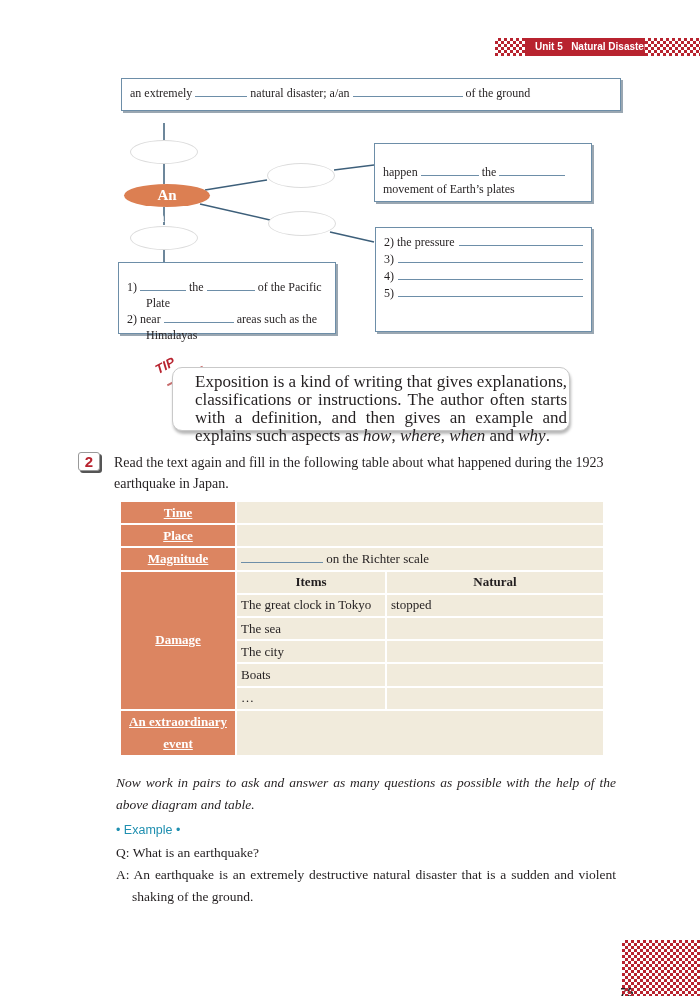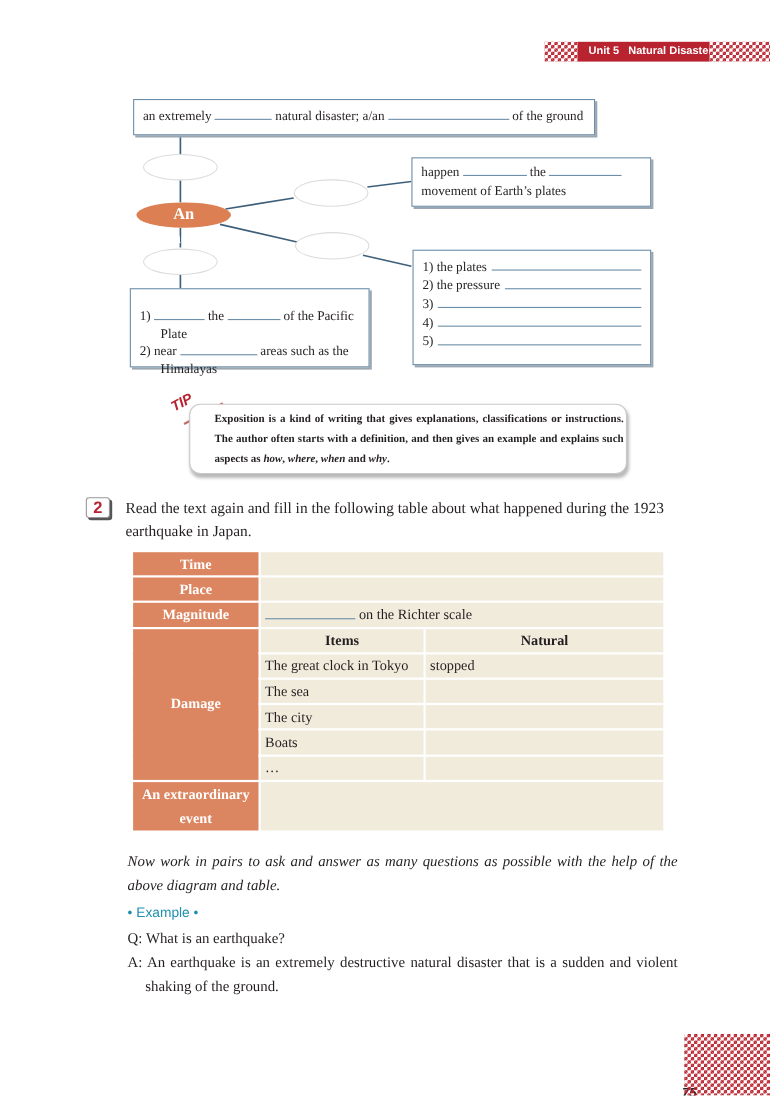--- a/index.html
+++ b/index.html
@@ -31,21 +31,21 @@
   .oval { position: absolute; border: 1px solid #dcdcdc; border-radius: 50%; background: #fff; }
   .oval-main {
     position: absolute; background: #dc7f52; color: #fff; border-radius: 50%;
     font-weight: bold; font-size: 15px; text-align: center; line-height: 22px;
   }
 
   
   .tip-box {
     position: absolute; left: 172px; top: 367px; width: 398px; height: 64px;
     border: 1.5px solid #c9c9c9; border-radius: 10px; box-shadow: 1px 3px 3px #b8b8b8;
-    font-size: 10px; line-height: 18px; padding: 5px 2px 0 22px; text-align: justify; background:#fff;font-weight:bold;
+    font-size: 17px; line-height: 18px; padding: 5px 2px 0 22px; text-align: justify; background:#fff;
   }
   .tip-label {
     position: absolute; left: 155px; top: 358px; color: #b8232f; font-family: "Liberation Sans", sans-serif;
     font-size: 13px; font-weight: bold; font-style: italic; transform: rotate(-28deg);
   }
   .tip-stroke { position: absolute; left: 165px; top: 375px; width: 40px; height: 2px; background:#c76a6a; transform: rotate(-28deg); }
 
   
   .task-num {
     position: absolute; left: 78px; top: 452px; width: 22px; height: 19px; border: 1px solid #999;
@@ -54,21 +54,21 @@
   }
   .italic { font-style: italic; }
   .task-text { position: absolute; left: 114px; top: 452px; width: 505px; font-size: 14px; line-height: 21px; }
 
   
   table.info {
     position: absolute; left: 119px; top: 500px; width: 486px; border-collapse: collapse;
     font-size: 13px;
   }
   table.info td { height: 23.2px; border: 2px solid #fff; padding: 0 4px; }
-  td.hd { background: #dc8561; color: #fff; font-weight: bold; text-align: center; width: 116px; font-size: 13px; }
+  td.hd { background: #dc8561; color: #fff; font-weight: bold; text-align: center; width: 116px; font-size: 13px; text-decoration: underline; }
   td.cell { background: #f1ebdc; }
   td.sub-hd { font-weight: bold; text-align: center; margin-left: 31px; }
 
   .pairs { position: absolute; left: 116px; top: 772px; width: 500px; font-size: 13.5px; line-height: 22px; font-style: italic; text-align: justify; }
   .example { position: absolute; left: 116px; top: 823px; color: #1f8fb0; font-family: "Liberation Sans", sans-serif; font-size: 12.5px; }
   .qa { position: absolute; left: 116px; width: 500px; font-size: 13.5px; line-height: 22px; text-align: justify; }
   .page-num { position: absolute; left: 620px; top: 945px; font-family: "Liberation Sans", sans-serif; font-weight: bold; font-style: italic; font-size: 12px; margin-top: 41px; }
   svg.lines { position: absolute; left: 0; top: 0; }
 </style>
 </head>
@@ -84,47 +84,43 @@
     <line x1="164" y1="164" x2="164" y2="184"></line>
     <line x1="164" y1="207" x2="164" y2="225"></line>
     <line x1="164" y1="250" x2="164" y2="262"></line>
     <line x1="205" y1="190" x2="267" y2="180"></line>
     <line x1="334" y1="170" x2="374" y2="165"></line>
     <line x1="200" y1="204" x2="270" y2="220"></line>
     <line x1="330" y1="232" x2="374" y2="242"></line>
   </g>
 </svg>
 
-<div class="box" style="left:121px;top:90px;width:420px;height:33px;">
+<div class="box" style="left:121px;top:78px;width:500px;height:33px;">
   <span>an extremely</span>
   <span class="blank" style="width:52px;"></span>
   <span>natural disaster; a/an</span>
   <span class="blank" style="width:110px;"></span>
   <span>of the ground</span>
 </div>
 
 <div class="oval" style="left:130px;top:140px;width:68px;height:24px;"></div>
 <div class="oval-main" style="left:124px;top:184px;width:86px;height:23px;">An earthquake</div>
 <div class="oval" style="left:130px;top:226px;width:68px;height:24px;"></div>
 <div class="oval" style="left:267px;top:163px;width:68px;height:25px;"></div>
 <div class="oval" style="left:268px;top:211px;width:68px;height:25px;"></div>
 
-<div class="box" style="left:374px;top:143px;width:218px;height:45px;padding:4px 8px;">
+<div class="box" style="left:374px;top:143px;width:218px;height:59px;padding:20px 8px;">
   <div><span>happen</span>
     <span class="blank" style="width:58px;"></span>
     <span>the</span>
     <span class="blank" style="width:66px;"></span></div>
   <div>movement of Earth’s plates</div>
 </div>
 
 <div class="box" style="left:375px;top:227px;width:217px;height:105px;padding:6px 8px;">
-  <div style="display:flex;">
-      <span>1) the plates</span>
-      <span class="blank" style="flex:1;margin-left:4px;"></span>
-    </div>
   <div style="display:flex;">
       <span>2) the pressure</span>
       <span class="blank" style="flex:1;margin-left:4px;"></span>
     </div>
   <div style="display:flex;">
       <span>3)</span>
       <span class="blank" style="flex:1;margin-left:4px;"></span>
     </div>
   <div style="display:flex;">
       <span>4)</span>

